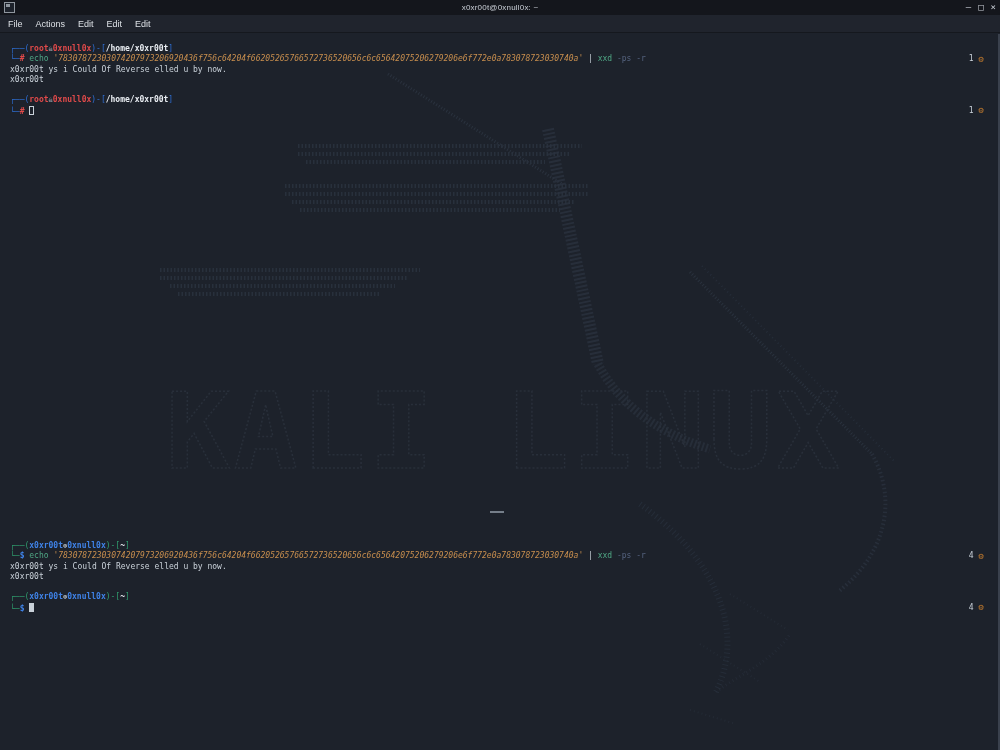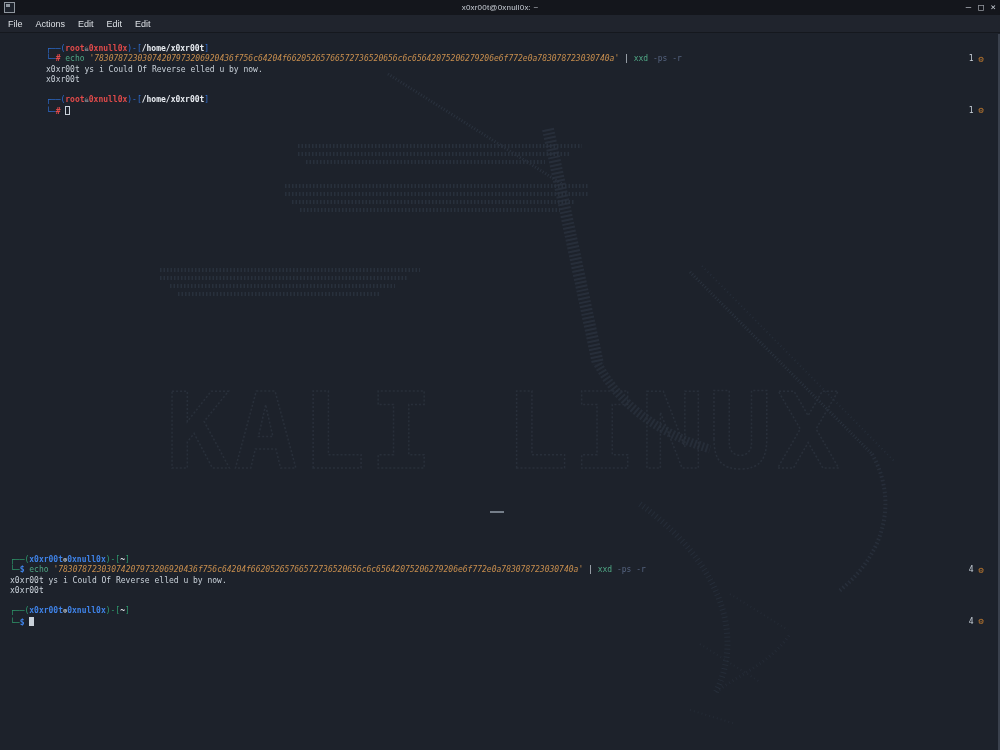--- a/index.html
+++ b/index.html
@@ -124,30 +124,30 @@
 
     <g stroke-width="2" stroke-dasharray="1,3" opacity="0.5">
       <line x1="730" y1="560" x2="788" y2="596"></line>
       <line x1="700" y1="610" x2="760" y2="648"></line>
       <line x1="690" y1="676" x2="736" y2="690"></line>
     </g>
 
     <rect x="490" y="477" width="14" height="2" fill="#7f8894" stroke="none" opacity="0.9"></rect>
   </svg>
 
-  <div class="tblock" style="top: 10px; margin-left: 36px;">
+  <div class="tblock" style="top: 10px;">
       <div class="tline"><span class="c-frameRoot">┌──(</span><span class="c-red">root</span><span class="c-skull">☠</span><span class="c-red">0xnull0x</span><span class="c-frameRoot">)-[</span><span class="c-path">/home/x0xr00t</span><span class="c-frameRoot">]</span></div>
       <div class="tline"><span class="c-frameRoot">└─</span><span class="c-red">#</span><span class="c-fg"> </span><span class="c-cmd">echo</span><span class="c-fg"> </span><span class="c-str">'78307872303074207973206920436f756c64204f66205265766572736520656c6c65642075206279206e6f772e0a783078723030740a'</span><span class="c-fg"> | </span><span class="c-cmd">xxd</span><span class="c-fg"> </span><span class="c-opt">-ps -r</span><span class="jobs"><span class="num">1</span><span class="gear">⚙</span></span></div>
       <div class="tline"><span class="c-fg">x0xr00t ys i Could Of Reverse elled u by now.</span></div>
       <div class="tline"><span class="c-fg">x0xr00t</span></div>
       <div class="tline"></div>
       <div class="tline"><span class="c-frameRoot">┌──(</span><span class="c-red">root</span><span class="c-skull">☠</span><span class="c-red">0xnull0x</span><span class="c-frameRoot">)-[</span><span class="c-path">/home/x0xr00t</span><span class="c-frameRoot">]</span></div>
       <div class="tline"><span class="c-frameRoot">└─</span><span class="c-red">#</span><span class="c-fg"> </span><span class="cursor hollow"></span><span class="jobs"><span class="num">1</span><span class="gear">⚙</span></span></div>
     </div>
-    <div class="tblock" style="top: 521px;">
+    <div class="tblock" style="top: 507px;">
       <div class="tline"><span class="c-frameUser">┌──(</span><span class="c-blue">x0xr00t</span><span class="c-skull">⊛</span><span class="c-blue">0xnull0x</span><span class="c-frameUser">)-[</span><span class="c-path">~</span><span class="c-frameUser">]</span></div>
       <div class="tline"><span class="c-frameUser">└─</span><span class="c-blue">$</span><span class="c-fg"> </span><span class="c-cmd">echo</span><span class="c-fg"> </span><span class="c-str">'78307872303074207973206920436f756c64204f66205265766572736520656c6c65642075206279206e6f772e0a783078723030740a'</span><span class="c-fg"> | </span><span class="c-cmd">xxd</span><span class="c-fg"> </span><span class="c-opt">-ps -r</span><span class="jobs"><span class="num">4</span><span class="gear">⚙</span></span></div>
       <div class="tline"><span class="c-fg">x0xr00t ys i Could Of Reverse elled u by now.</span></div>
       <div class="tline"><span class="c-fg">x0xr00t</span></div>
       <div class="tline"></div>
       <div class="tline"><span class="c-frameUser">┌──(</span><span class="c-blue">x0xr00t</span><span class="c-skull">⊛</span><span class="c-blue">0xnull0x</span><span class="c-frameUser">)-[</span><span class="c-path">~</span><span class="c-frameUser">]</span></div>
       <div class="tline"><span class="c-frameUser">└─</span><span class="c-blue">$</span><span class="c-fg"> </span><span class="cursor solid"></span><span class="jobs"><span class="num">4</span><span class="gear">⚙</span></span></div>
     </div>
     <div class="scrollbar"></div>
 </div>

